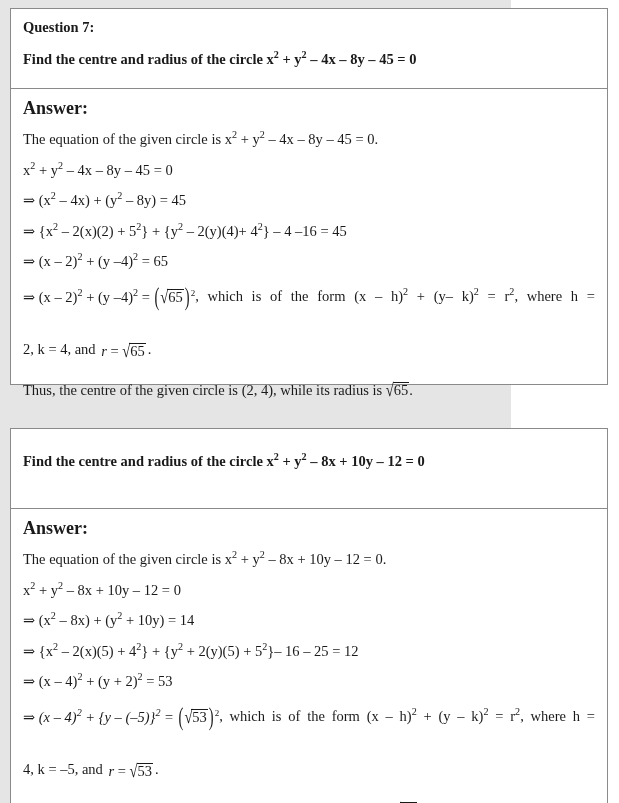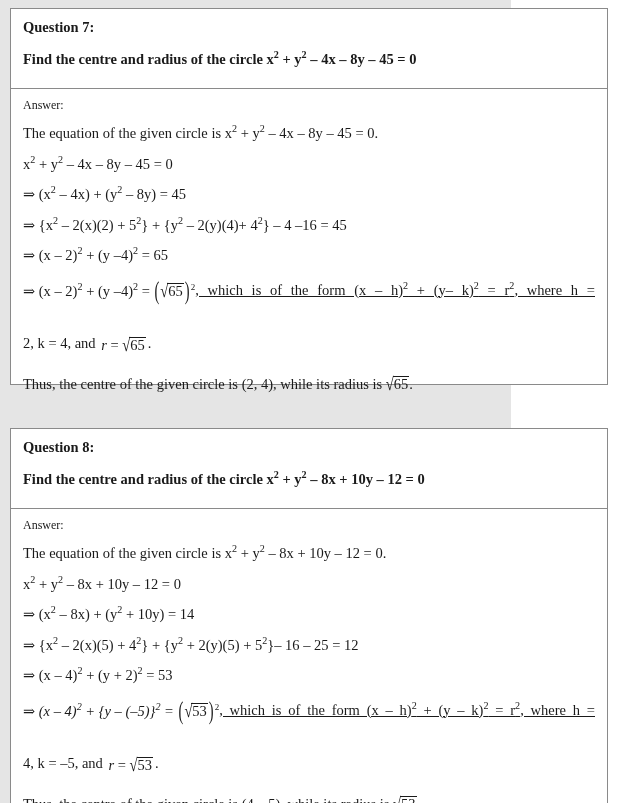--- a/index.html
+++ b/index.html
@@ -51,22 +51,22 @@
     margin: 3px 0 0 0;
   }
   .q-text {
     font-weight: bold;
     font-size: 14.5px;
     line-height: 1.0;
     margin: 17px 0 0 0;
     white-space: nowrap;
   }
   .a-label {
-    font-weight: normal;
-    font-size: 12px;
+    font-weight: bold;
+    font-size: 18px;
     line-height: 1.0;
     margin: 2px 0 0 0;
   }
 
   .line {
     font-size: 14.5px;
     line-height: 1.0;
     margin: 16px 0 0 0;
     white-space: nowrap;
   }
@@ -131,21 +131,20 @@
     padding: 0 2px;
     text-align: center;
   }
 
   .justified {
     text-align: justify;
     text-justify: inter-word;
     font-size: 14.5px;
     line-height: 1.0;
     margin: 20px 0 0 0;
-    text-decoration: underline;
   }
   .justified::after {
     content: "";
     display: inline-block;
     width: 100%;
   }
 
   .cont-line {
     font-size: 14.5px;
     line-height: 1.0;
@@ -189,21 +188,20 @@
 
       <div class="cont-line"><span>2, k = 4, and </span><span class="inline-r mathimg"><span>r</span><span class="upright" style="font-style:normal"> = </span><span class="rad"><span class="sign">√</span><span class="under">65</span></span></span><span>.</span></div>
 
       <div class="thus-line"><span>Thus, the centre of the given circle is (2, 4), while its radius is </span><span class="rad"><span class="sign">√</span><span class="under">65</span></span><span>.</span></div>
     </div>
   </div>
 
   <div class="qbox" id="qbox-8">
 
     <div class="question-section">
-      <div class="q-label">Question 8:</div>
       <div class="q-text"><span>Find the centre and radius of the circle x</span><sup>2</sup><span> + y</span><sup>2</sup><span> – 8x + 10y – 12 = 0</span></div>
     </div>
 
     <div class="answer-section">
       <div class="a-label">Answer:</div>
 
       <div class="line first"><span>The equation of the given circle is x</span><sup>2</sup><span> + y</span><sup>2</sup><span> – 8x + 10y – 12 = 0.</span></div>
 
       <div class="line"><span>x</span><sup>2</sup><span> + y</span><sup>2</sup><span> – 8x + 10y – 12 = 0</span></div>
 

